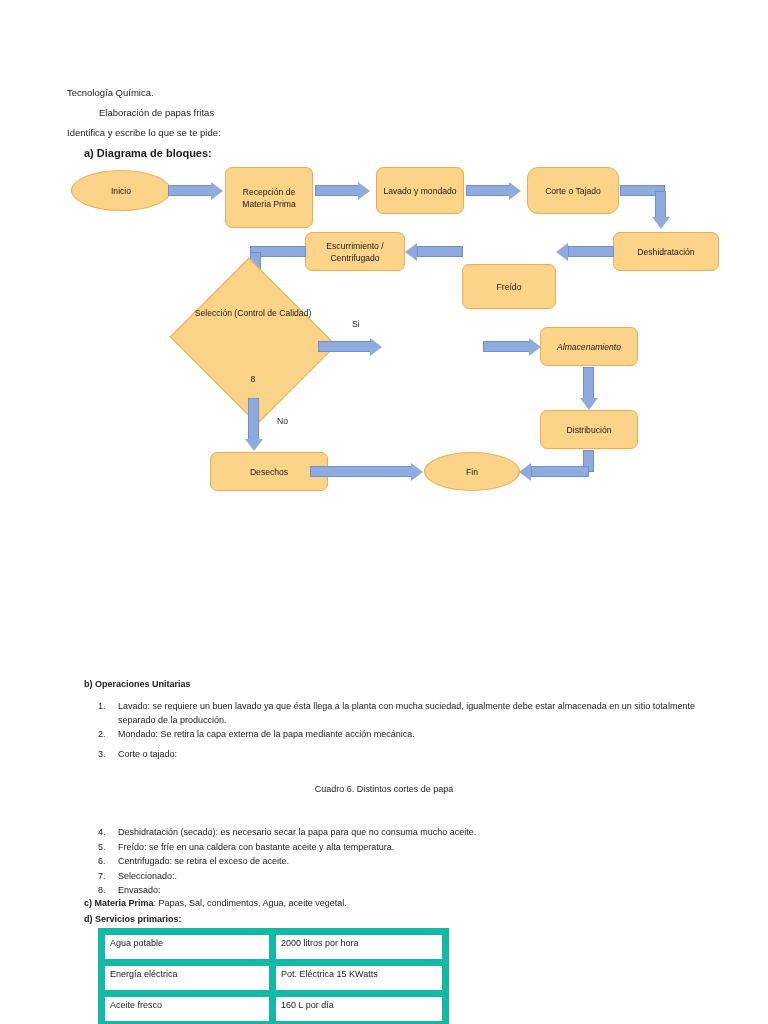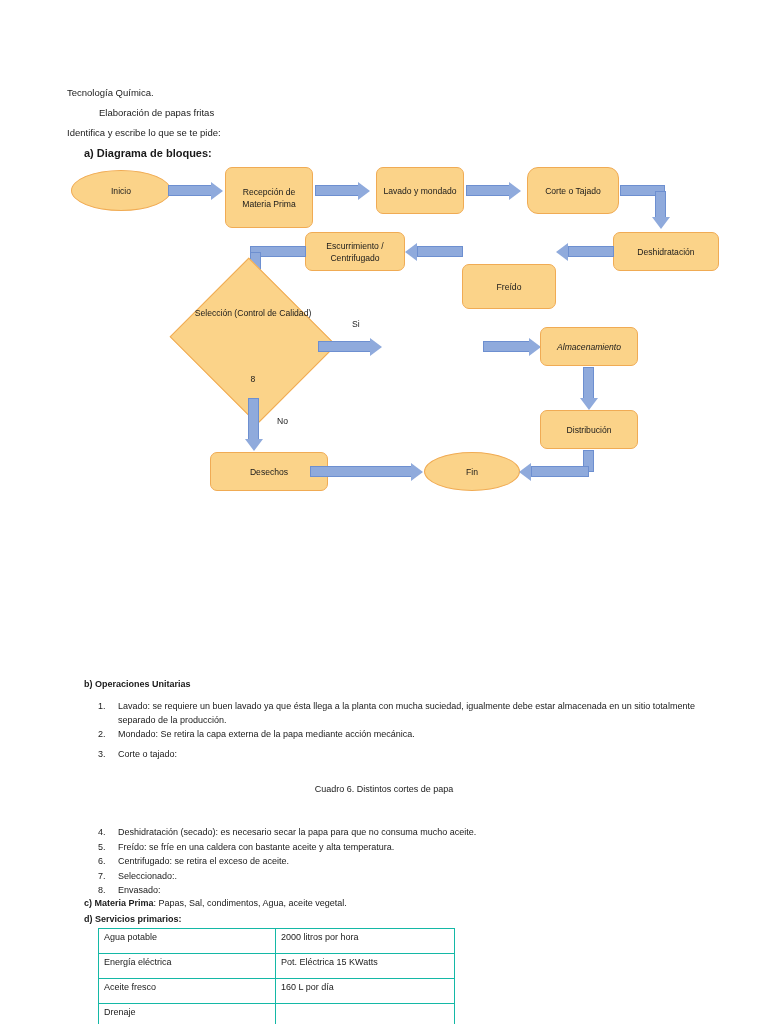--- a/index.html
+++ b/index.html
@@ -63,23 +63,23 @@
   ol.items{margin:0;padding:0;list-style:none;}
   ol.items li{position:relative;padding-left:34px;margin:0 0 1px 0;font-size:9px;line-height:13.5px;}
   ol.items li .num{position:absolute;left:14px;top:0;}
   .wrap{white-space:normal;}
 
   .center-cap{position:absolute;font-size:9px;text-align:center;width:768px;left:0;}
 
   
   table.svc{position:absolute;border-collapse:collapse;table-layout:fixed;}
   table.svc td{
-    border:1px solid #14b8a6;
+    border:7px solid #14b8a6;
     font-size:9px;
-    padding:3px 17px 9px 5px;
+    padding:3px 5px 9px 5px;
     vertical-align:top;
     height:12px;
   }
 </style>
 </head>
 <body>
 
 <div class="page">
 
   <div class="txt" style="left:67px;top:86px;">Tecnología Química.</div>

